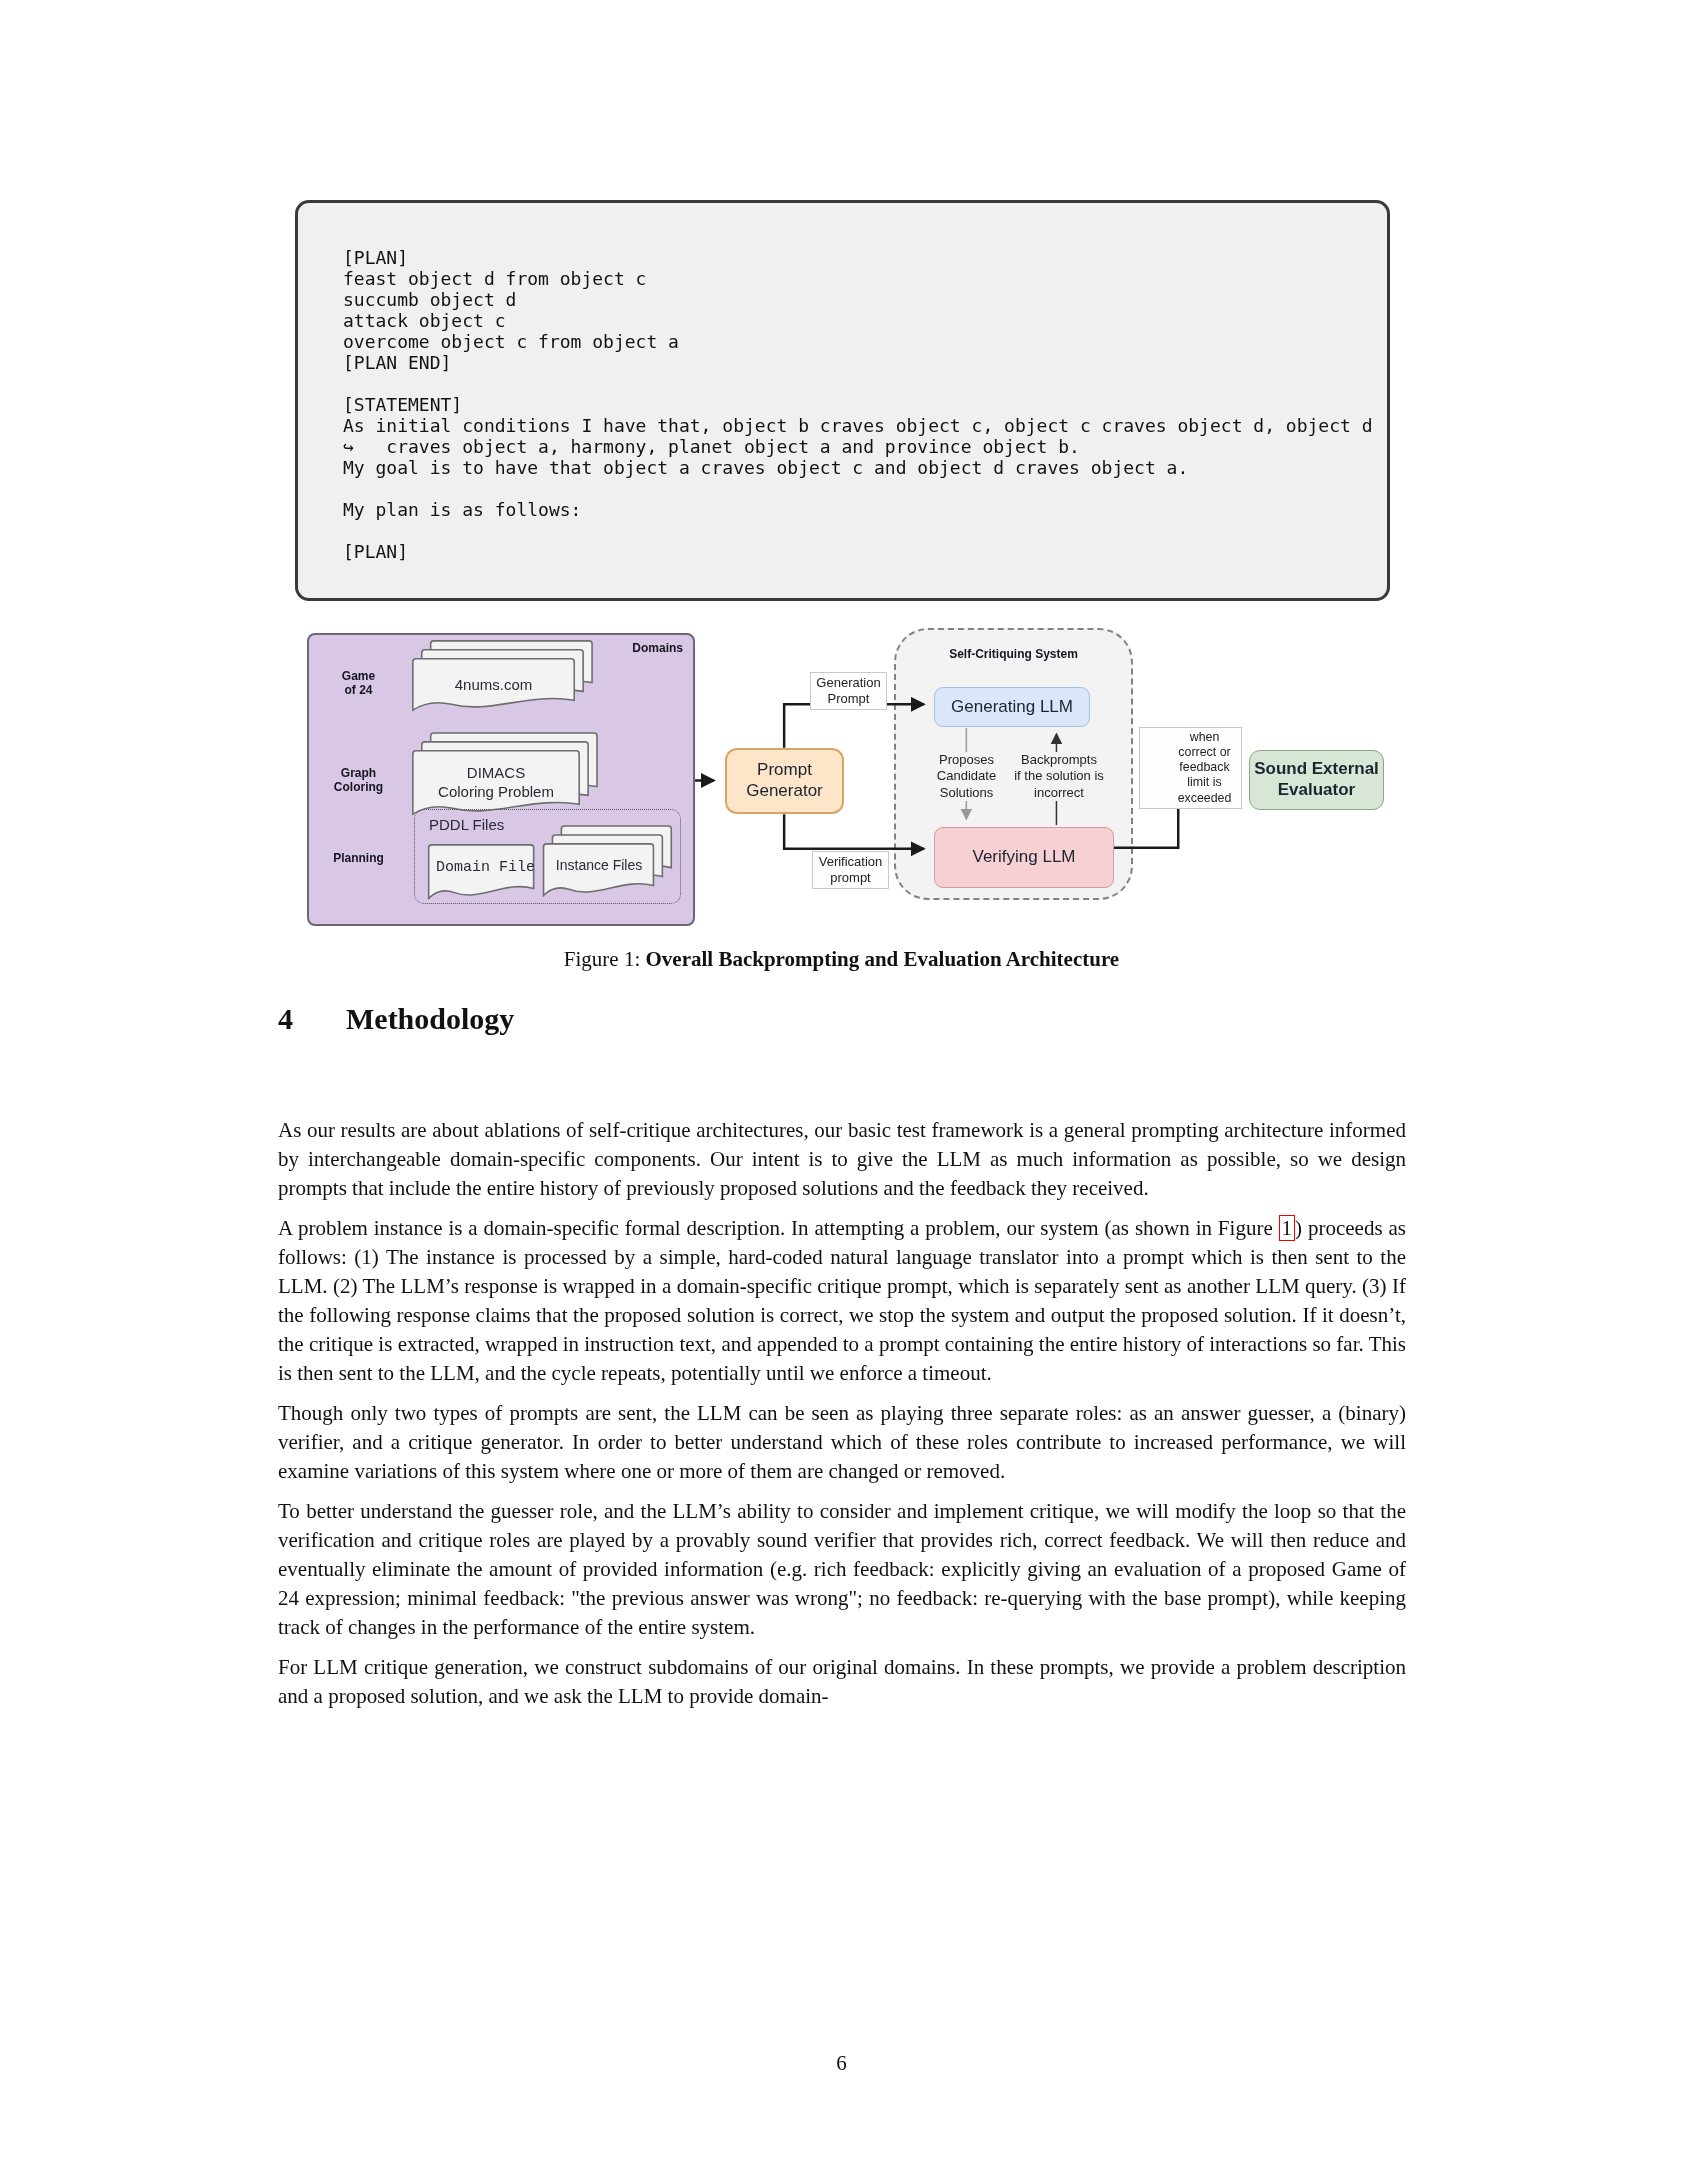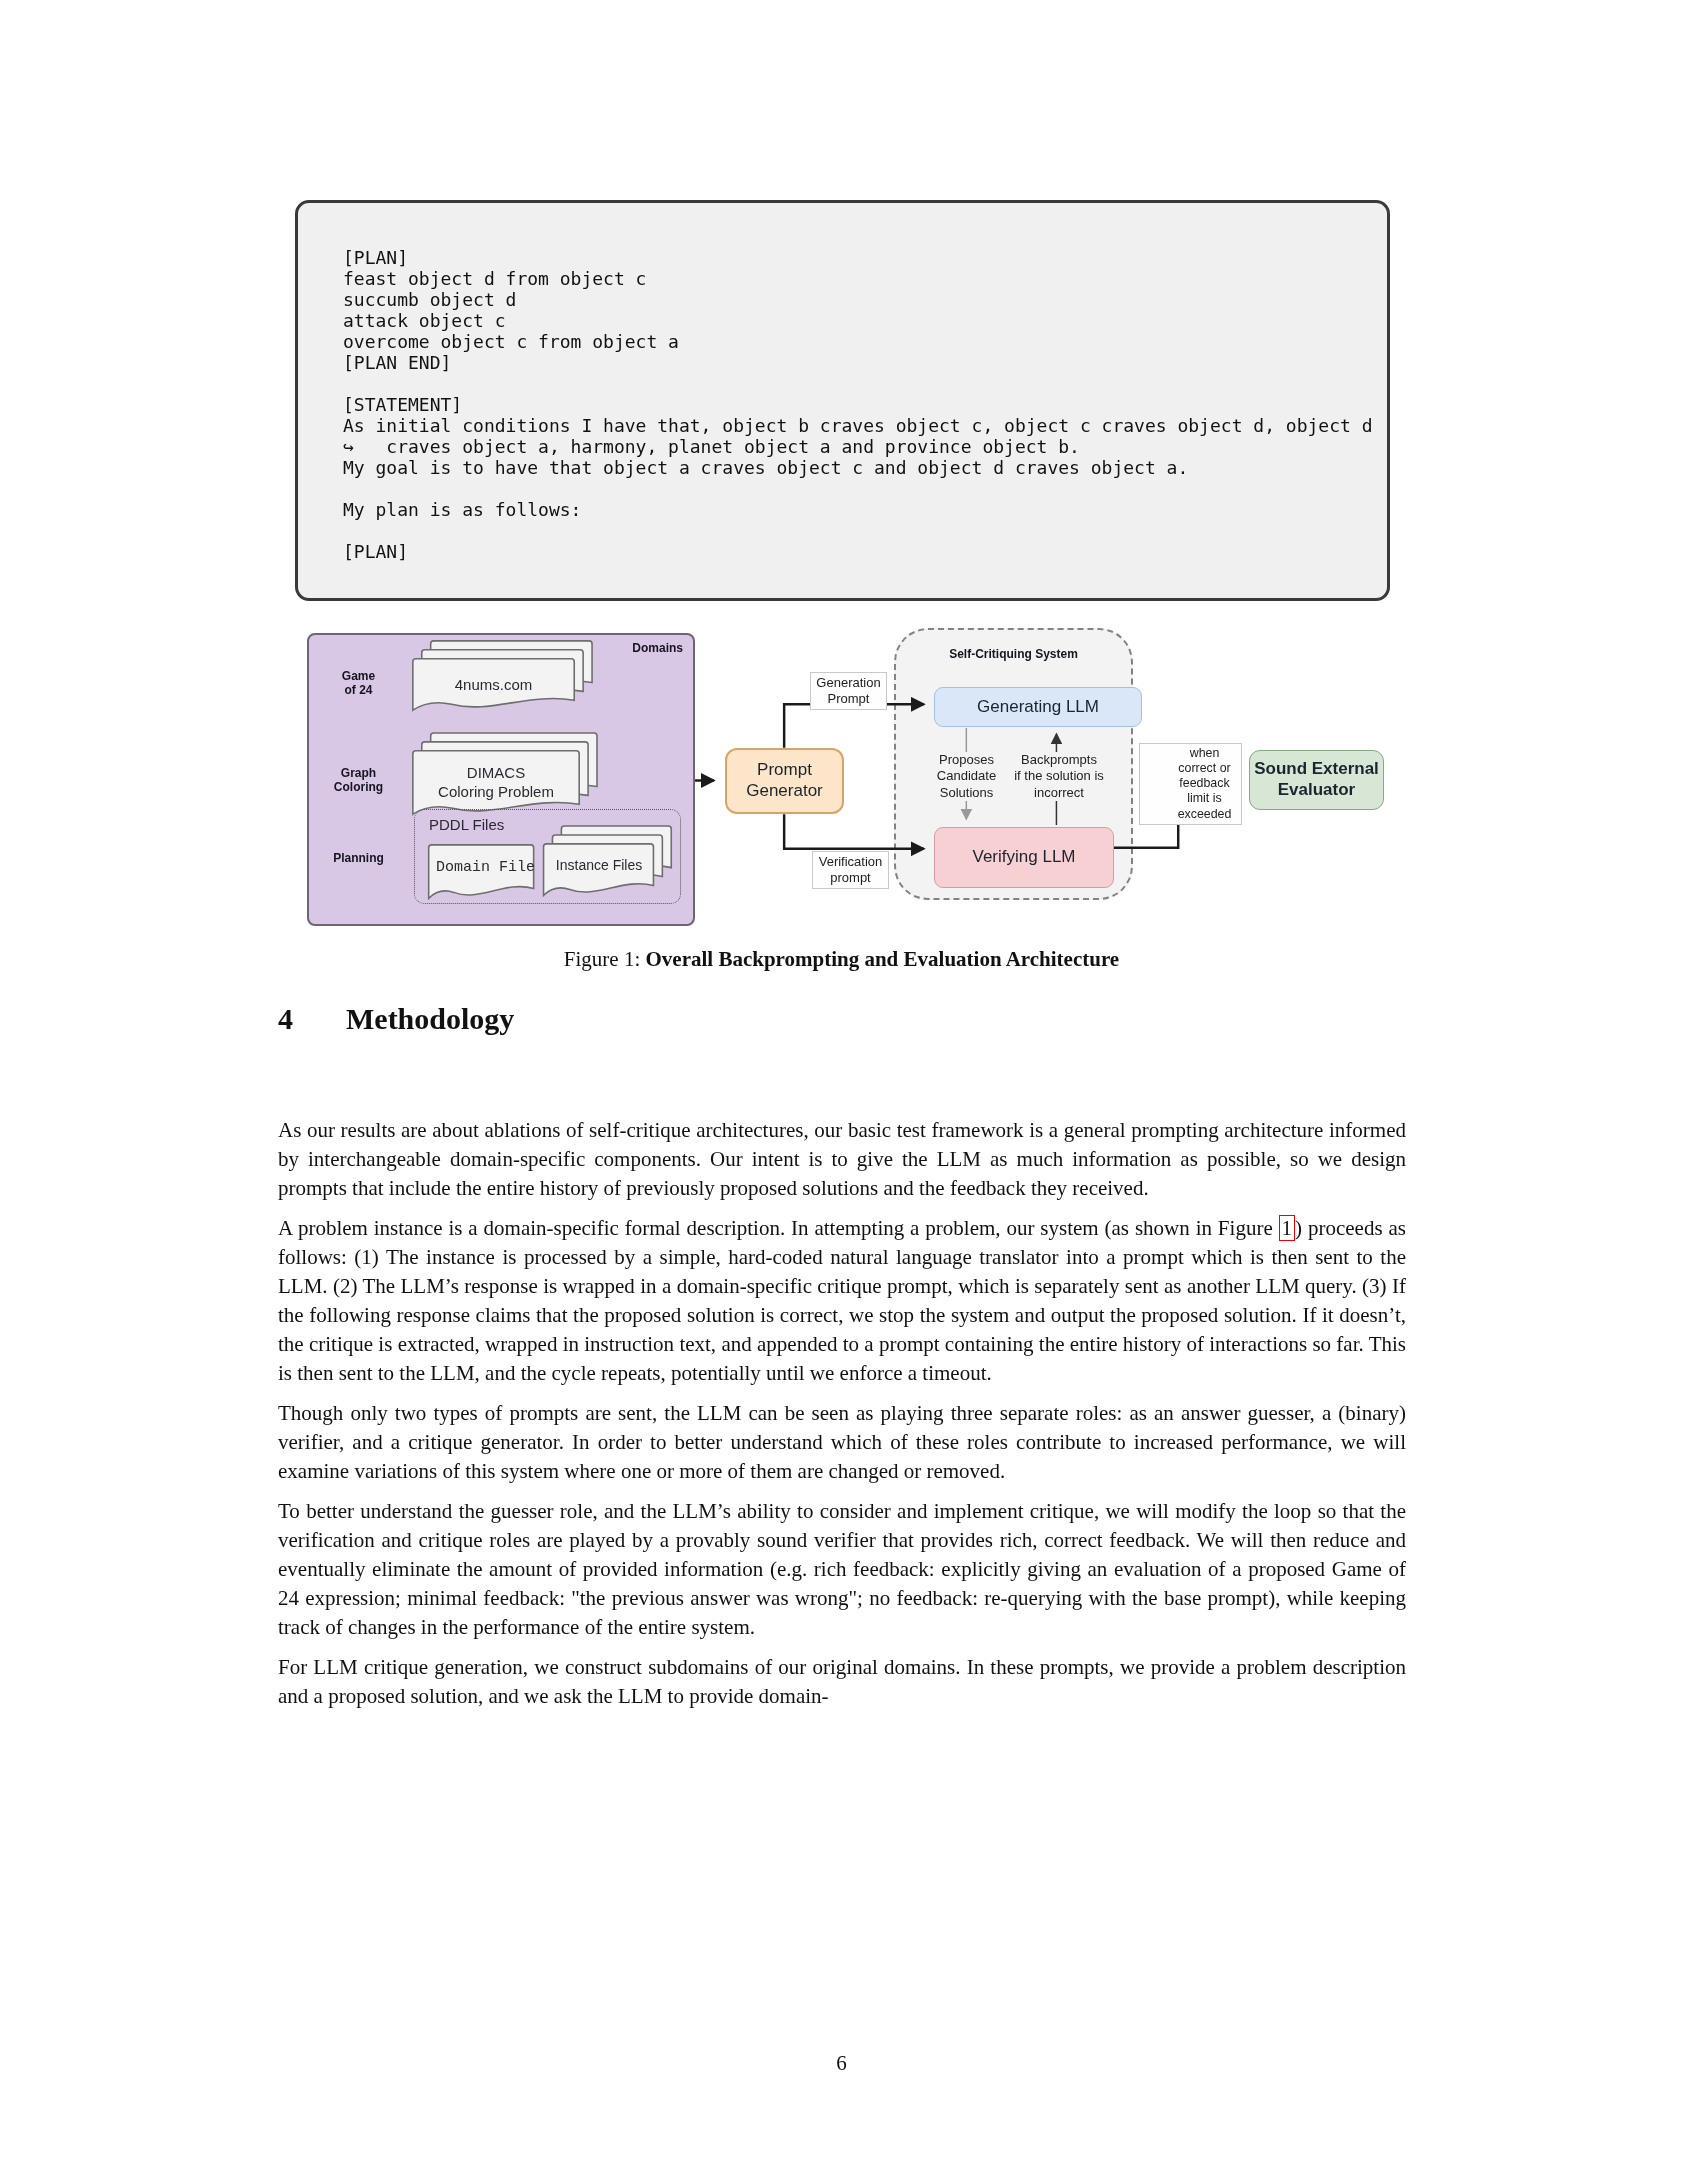--- a/index.html
+++ b/index.html
@@ -19,21 +19,21 @@
   .figure .abs{position:absolute;box-sizing:border-box;}
   .fig-svg{position:absolute;left:0;top:0;z-index:1;}
   .panel{left:10px;top:6px;width:388px;height:293px;background:var(--panel);
     border:2px solid var(--panel-border);border-radius:8px;z-index:0;}
   .sc{left:597px;top:1px;width:239px;height:272px;background:var(--sc-bg);
     border:2.5px dashed var(--sc-border);border-radius:34px;z-index:0;}
   .node{display:flex;flex-direction:column;align-items:center;justify-content:center;
     text-align:center;z-index:2;font-size:17px;line-height:1.22;}
   .pg{left:428px;top:121px;width:119px;height:66px;background:var(--prompt-gen);
     border:2px solid var(--prompt-gen-border);border-radius:12px;}
-  .gen{left:637px;top:60px;width:208px;height:40px;background:var(--generating);
+  .gen{left:637px;top:60px;width:156px;height:40px;background:var(--generating);
     border:1.5px solid var(--generating-border);border-radius:9px;}
   .ver{left:637px;top:200px;width:180px;height:61px;background:var(--verifying);
     border:1.5px solid var(--verifying-border);border-radius:9px;}
   .eval{left:952px;top:123px;width:135px;height:60px;background:var(--evaluator);
     border:1.5px solid var(--evaluator-border);border-radius:11px;font-weight:bold;}
   .edgebox{background:#FEFEFE;border:1px solid #C9C9C9;z-index:2;text-align:center;
     font-size:13px;line-height:1.22;padding:2px 3px;color:#222;}
   .plain-lbl{z-index:2;text-align:center;font-size:13px;line-height:1.25;color:#222;}
   .bold-lbl{font-weight:bold;font-size:12px;line-height:1.18;text-align:center;z-index:2;color:#15151F;}
   .doc-lbl{z-index:2;text-align:center;font-size:15px;line-height:1.25;color:#2A2A33;}
@@ -150,21 +150,21 @@
   </div>
 
   <div class="abs edgebox" style="left:513px;top:45px;width:77px;">
     <span style="display:block">Generation</span>
     <span style="display:block">Prompt</span>
   </div>
   <div class="abs edgebox" style="left:515px;top:224px;width:77px;">
     <span style="display:block">Verification</span>
     <span style="display:block">prompt</span>
   </div>
-  <div class="abs edgebox" style="left:842px;top:116px;width:103px;font-size:12.4px;padding-left:31px;">
+  <div class="abs edgebox" style="left:842px;top:100px;width:103px;font-size:12.4px;padding-left:31px;">
     <span style="display:block">when correct or</span>
     <span style="display:block">feedback limit is</span>
     <span style="display:block">exceeded</span>
   </div>
 
   <div class="abs node eval">
     <span>Sound External</span>
     <span>Evaluator</span>
   </div>
 </div>

